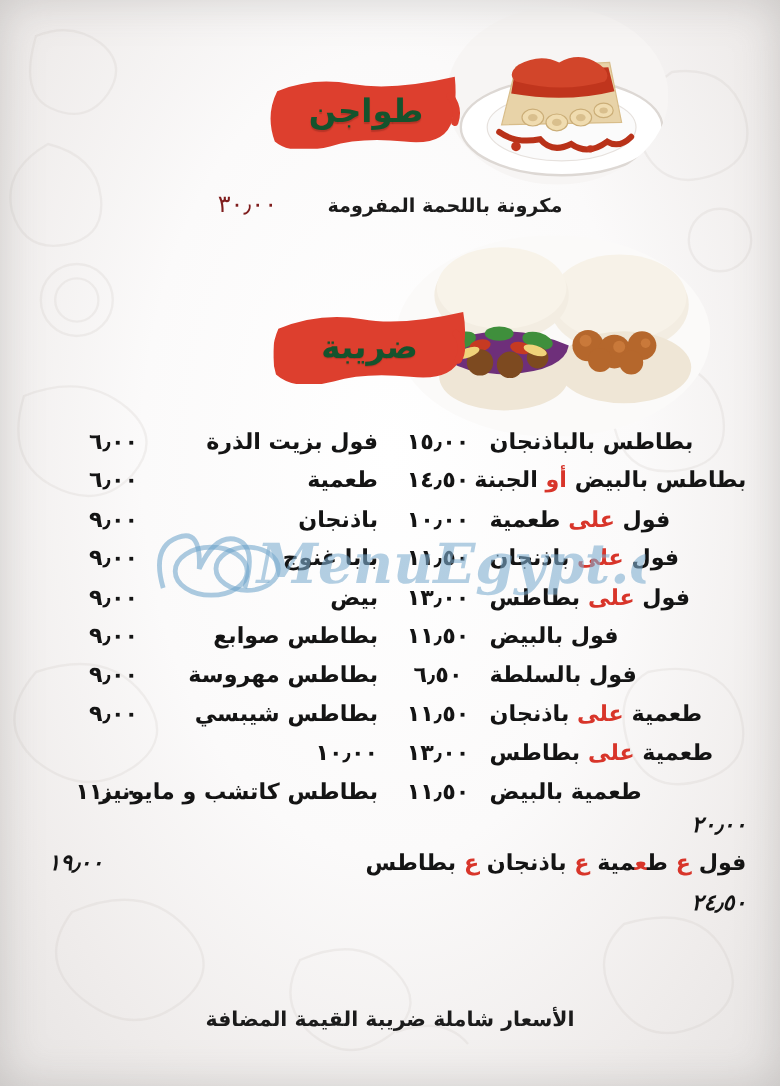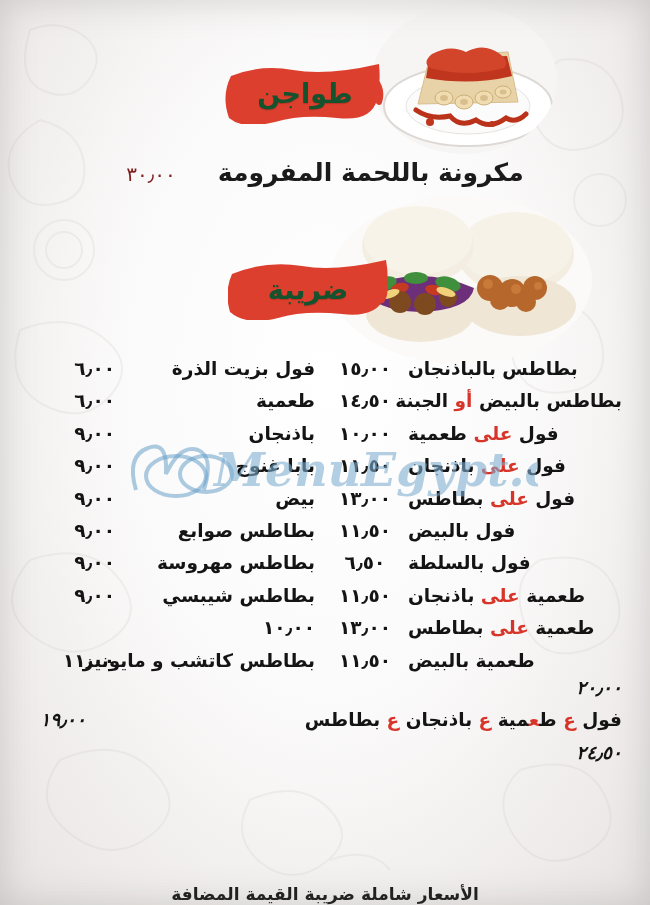--- a/index.html
+++ b/index.html
@@ -98,21 +98,21 @@
     position: absolute;
     left: 0;
     right: 0;
     top: 158px;
     display: flex;
     align-items: baseline;
     justify-content: center;
     gap: 14px;
   }
   .tagen-row .name {
-    font-size: 25px;
+    font-size: 16px;
     font-weight: bold;
     color: #1b1b1b;
     margin-left: 28px;
   }
   .tagen-row .price {
     font-size: 20px;
     font-weight: normal;
     color: #7f1d1d;
     direction: rtl;
   }
@@ -171,21 +171,21 @@
     top: 677px;
   }
   .wide-rows .item .name { width: 420px; text-align: right; }
   .wide-rows .item .price { width: 58px; text-align: right; font-style: italic; }
 
   
   .footer-note {
     position: absolute;
     left: 0;
     right: 0;
-    top: 884px;
+    top: 840px;
     text-align: center;
     font-size: 17px;
     font-weight: bold;
     color: #1b1b1b;
   }
 
   
   .watermark {
     position: absolute;
     left: 118px;

